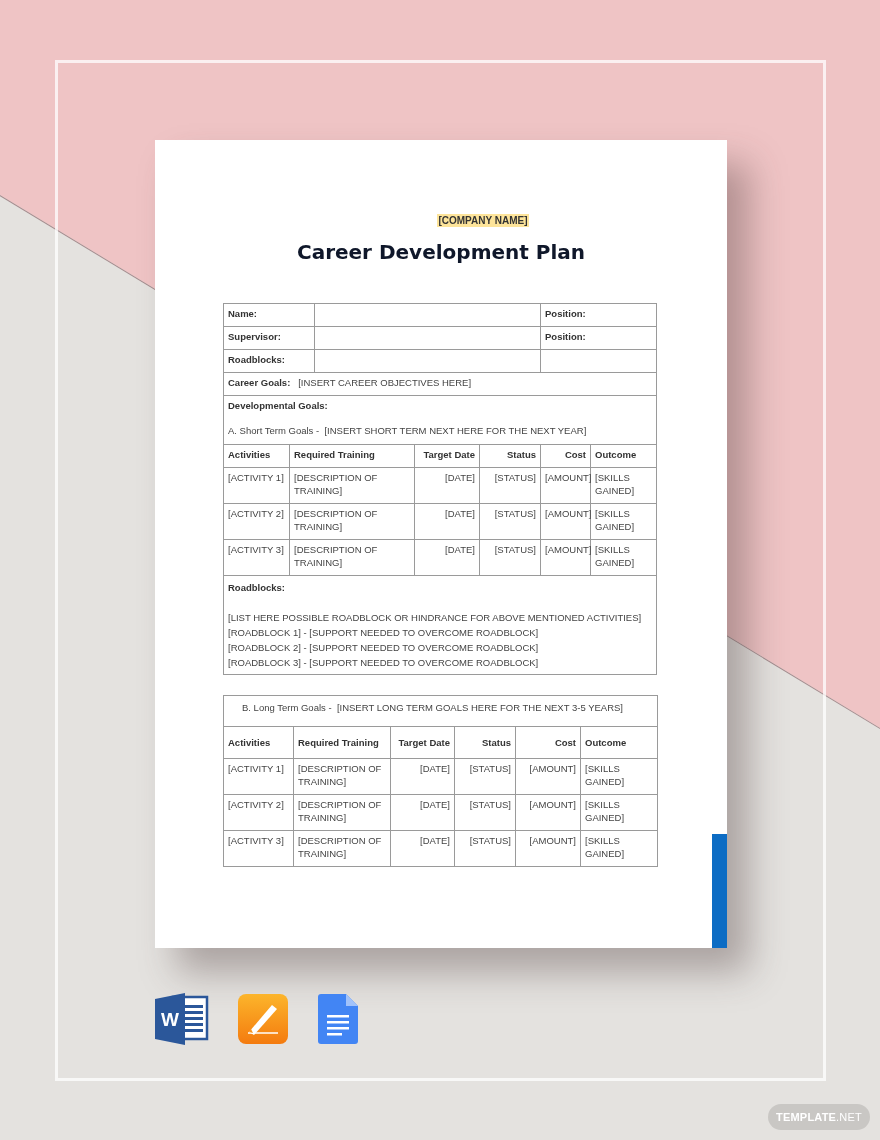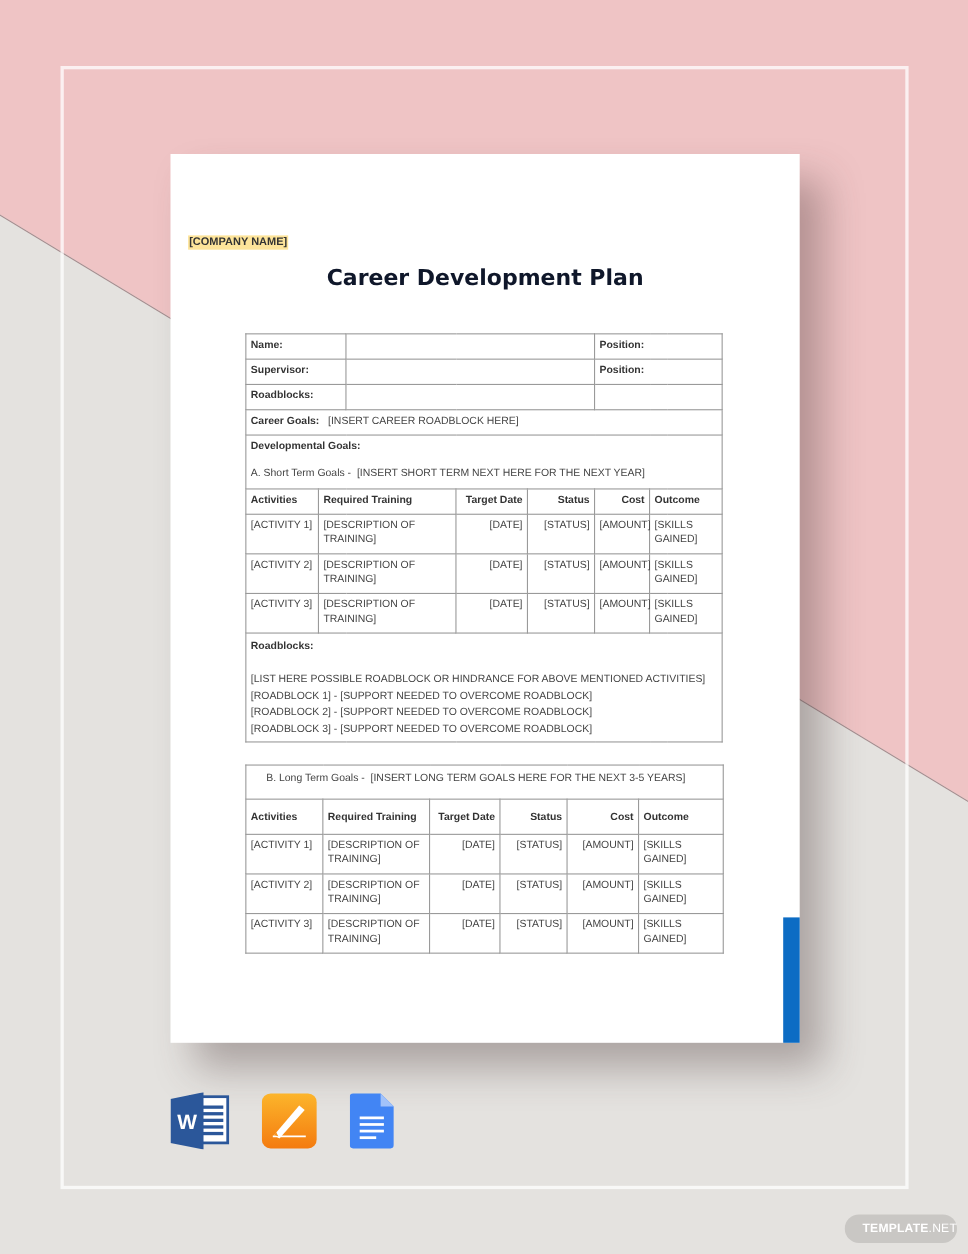--- a/index.html
+++ b/index.html
@@ -27,21 +27,21 @@
   .page {
     position: absolute; left: 155px; top: 140px; width: 572px; height: 808px;
     background: #ffffff;
     box-shadow: 22px 24px 34px rgba(80,60,60,0.38);
   }
   .accent-bar {
     position: absolute; left: 712px; top: 834px; width: 15px; height: 114px;
     background: #0c6cc4;
   }
   .company {
-    position: absolute; left: 16px; width: 656px; top: 70px; text-align: left;
+    position: absolute; left: 0; width: 656px; top: 70px; text-align: center;
   }
   .company span {
     background: #fde49a; font-size: 10px; font-weight: bold; color: #333;
     font-family: "Liberation Sans", sans-serif; padding: 1px 1px;
   }
   .title {
     position: absolute; left: 0; width: 572px; top: 100px; text-align: center;
     font-family: "DejaVu Sans", sans-serif;
     font-size: 20px; font-weight: bold; color: #0f172a;
   }
@@ -54,21 +54,21 @@
     border: 1px solid #9a9a9a; vertical-align: top; padding: 3px 4px; line-height: 13px;
   }
   .b { font-weight: bold; color: #333; }
   .c { text-align: right; }
   #t1 { left: 68px; top: 163px; width: 433px; }
   #t2 { left: 68px; top: 555px; width: 434px; }
   .icons { position: absolute; top: 993px; height: 52px; }
   .tn-badge {
     position: absolute; left: 768px; top: 1104px; width: 102px; height: 26px;
     border-radius: 13px; background: #c9c7c4; color: #fff;
-    font-size: 11px; font-weight: bold; text-align: right; line-height: 26px;
+    font-size: 11px; font-weight: bold; text-align: center; line-height: 26px;
     letter-spacing: 0.2px;
   }
   .tn-badge .light { font-weight: normal; }
 </style>
 </head>
 <body>
 
 <div class="bg-pink"></div>
 <div class="bg-line"></div>
 <div class="frame"></div>
@@ -102,21 +102,21 @@
       <td colspan="3" class="b">Position:</td>
     </tr>
     <tr style="height:23px">
       <td colspan="2" class="b">Roadblocks:</td>
       <td colspan="3"></td>
       <td colspan="3"></td>
     </tr>
     <tr style="height:23px">
       <td colspan="8">
         <span class="b">Career Goals:</span>&nbsp;&nbsp;
-        <span>[INSERT CAREER ROADBLOCK HERE]</span>
+        <span>[INSERT CAREER OBJECTIVES HERE]</span>
       </td>
     </tr>
     <tr style="height:49px">
       <td colspan="8">
         <div class="b" style="margin-bottom:12px">Developmental Goals:</div>
         <div>
           <span>A.   Short Term Goals -</span>&nbsp;
           <span>[INSERT SHORT TERM NEXT HERE FOR THE NEXT YEAR]</span>
         </div>
       </td>

